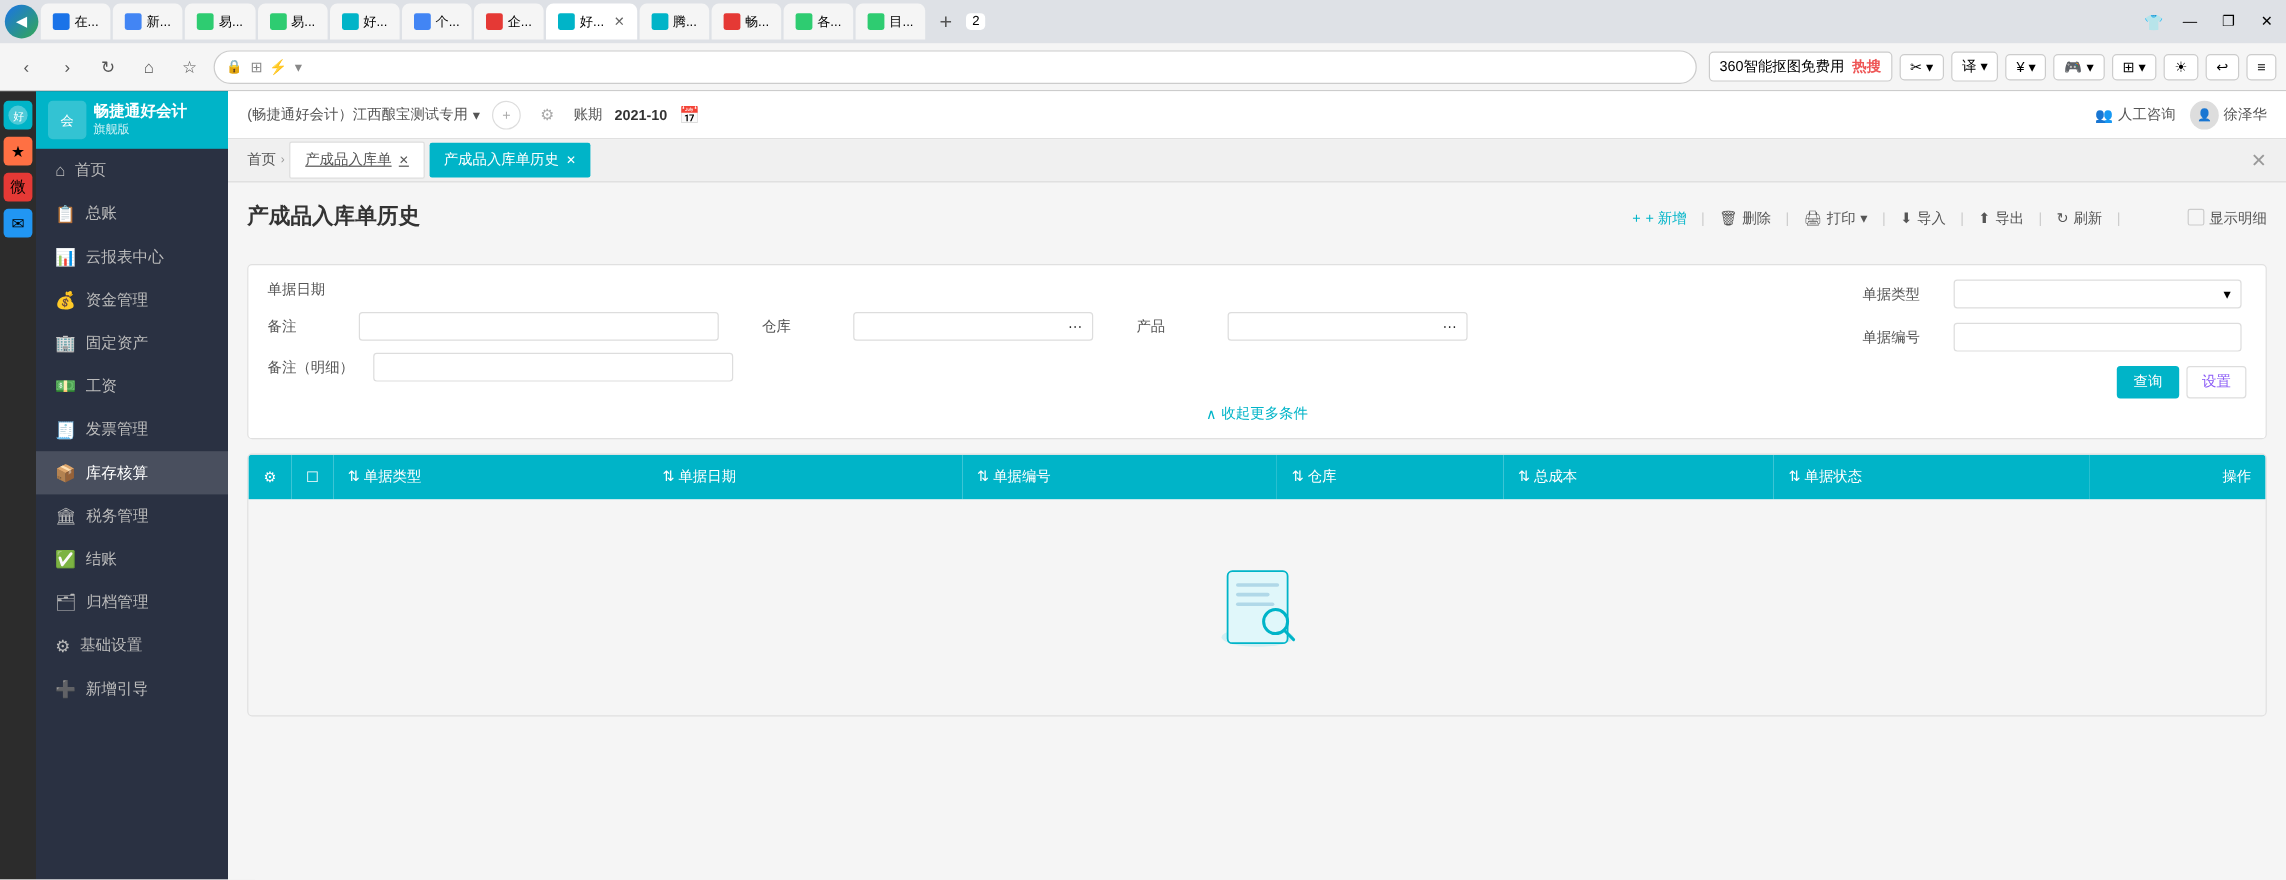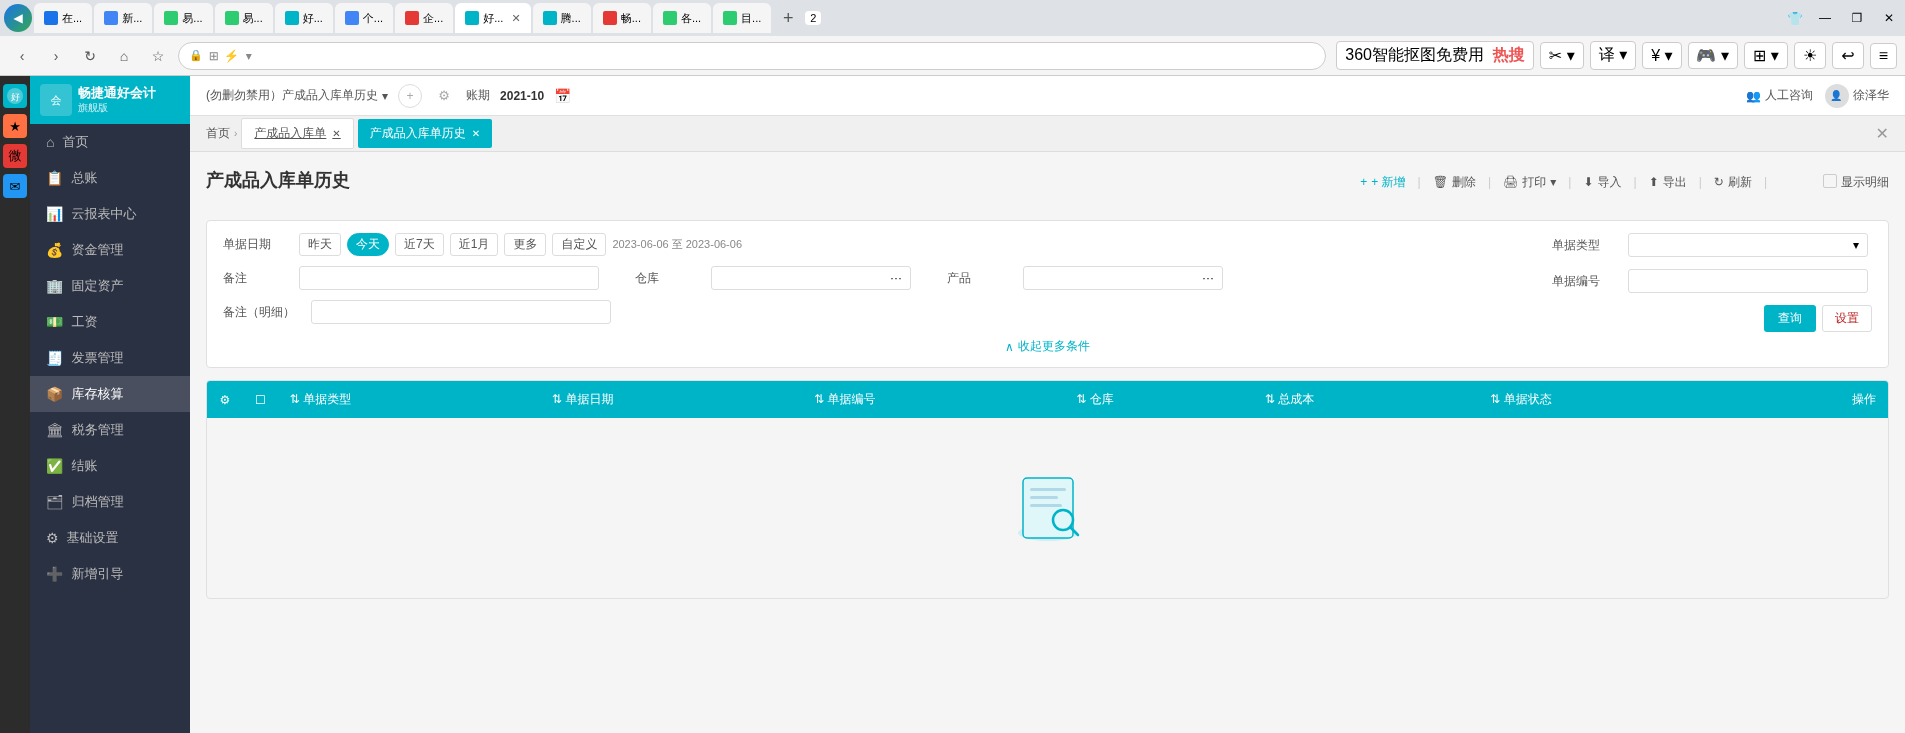--- a/index.html
+++ b/index.html
@@ -14,21 +14,21 @@
     .tab-new { width: 30px; height: 30px; display: flex; align-items: center; justify-content: center; cursor: pointer; font-size: 18px; color: #555; }
     .tab-counter { background: #fff; border-radius: 4px; padding: 1px 5px; font-size: 11px; }
     .tab-actions { margin-left: auto; display: flex; align-items: center; gap: 8px; }
     .win-btn { width: 24px; height: 24px; display: flex; align-items: center; justify-content: center; cursor: pointer; font-size: 12px; }
 
     .address-bar { display: flex; align-items: center; height: 40px; background: #f5f5f5; padding: 0 8px; gap: 6px; border-bottom: 1px solid #ccc; }
     .nav-btn { width: 28px; height: 28px; display: flex; align-items: center; justify-content: center; cursor: pointer; color: #555; font-size: 14px; border-radius: 4px; }
     .url-bar { flex: 1; height: 28px; background: #fff; border: 1px solid #ccc; border-radius: 14px; display: flex; align-items: center; padding: 0 10px; font-size: 12px; color: #333; gap: 6px; }
     .lock-icon { color: #4a9; font-size: 11px; }
     .url-text { flex: 1; color: #333; }
-    .tool-btn { padding: 3px 8px; font-size: 16px; background: #fff; border: 1px solid #ccc; border-radius: 4px; cursor: pointer; white-space: nowrap; }
+    .tool-btn { padding: 3px 8px; font-size: 12px; background: #fff; border: 1px solid #ccc; border-radius: 4px; cursor: pointer; white-space: nowrap; }
 
     
     .app-layout { display: flex; height: calc(733px - 76px); }
 
     
     .left-icons { width: 30px; background: #2c2c2c; display: flex; flex-direction: column; align-items: center; padding-top: 8px; gap: 6px; }
     .left-icon { width: 24px; height: 24px; border-radius: 4px; display: flex; align-items: center; justify-content: center; cursor: pointer; }
 
     
     .nav-sidebar { width: 160px; background: #2a3142; color: #ccc; display: flex; flex-direction: column; }
@@ -85,21 +85,21 @@
 
     
     .data-table { width: 100%; border-collapse: collapse; background: #fff; }
     .table-header { background: #00b4c8; }
     .table-header th { padding: 10px 12px; color: #fff; font-size: 12px; font-weight: normal; text-align: left; white-space: nowrap; }
     .th-checkbox { width: 30px; text-align: center !important; }
     .th-gear { width: 36px; text-align: center !important; }
 
     
     .query-btn { background: #00b4c8; color: #fff; border: none; padding: 5px 14px; border-radius: 3px; cursor: pointer; font-size: 12px; }
-    .settings-btn { background: #fff; color: #b91c1c; border: 1px solid #ddd; padding: 4px 12px; border-radius: 3px; cursor: pointer; font-size: 12px; }
+    .settings-btn { background: #fff; color: #8b5cf6; border: 1px solid #ddd; padding: 4px 12px; border-radius: 3px; cursor: pointer; font-size: 12px; }
 
     .empty-area { display: flex; flex-direction: column; align-items: center; justify-content: center; padding: 40px; }
   </style>
 </head>
 <body>
 
 <div class="browser-chrome">
 
   <div class="tab-bar">
 
@@ -271,21 +271,21 @@
     <div class="nav-item">
       <span class="nav-icon">➕</span>
       <span>新增引导</span>
     </div>
   </div>
 
   <div class="main-content">
 
     <div class="top-bar">
       <div class="company-selector">
-        <span>(勿删勿禁用）产成品入库单历史</span>
+        <span>(畅捷通好会计）江西酿宝测试专用</span>
         <span>▾</span>
       </div>
       <div style="width:24px;height:24px;display:flex;align-items:center;justify-content:center;cursor:pointer;color:#aaa;border:1px solid #ddd;border-radius:50%;font-size:12px;">+</div>
       <div style="width:24px;height:24px;display:flex;align-items:center;justify-content:center;cursor:pointer;color:#aaa;">⚙</div>
       <span class="period-label">账期</span>
       <span class="period-value">2021-10</span>
       <div style="cursor:pointer;color:#aaa;font-size:14px;">📅</div>
 
       <div class="top-bar-right">
         <div class="user-info">
@@ -358,29 +358,20 @@
           </div>
         </div>
       </div>
 
       <div class="filter-area">
         <div style="display:flex;gap:16px;">
           <div style="flex:1;">
 
             <div class="filter-row">
               <span class="filter-label">单据日期</span>
-              <div class="date-filter">
-                <div class="date-btn">昨天</div>
-                <div class="date-btn active">今天</div>
-                <div class="date-btn">近7天</div>
-                <div class="date-btn">近1月</div>
-                <div class="date-btn">更多</div>
-                <div class="date-btn">自定义</div>
-                <span class="date-range">2023-06-06 至 2023-06-06</span>
-              </div>
             </div>
 
             <div class="filter-row">
               <span class="filter-label">备注</span>
               <input class="filter-input" style="width: 300px;">
               <span class="filter-label" style="margin-left:20px;">仓库</span>
               <div class="filter-select" style="width:200px;">
                 <span></span>
                 <span style="display:flex;gap:4px;">
                   <span>···</span>

